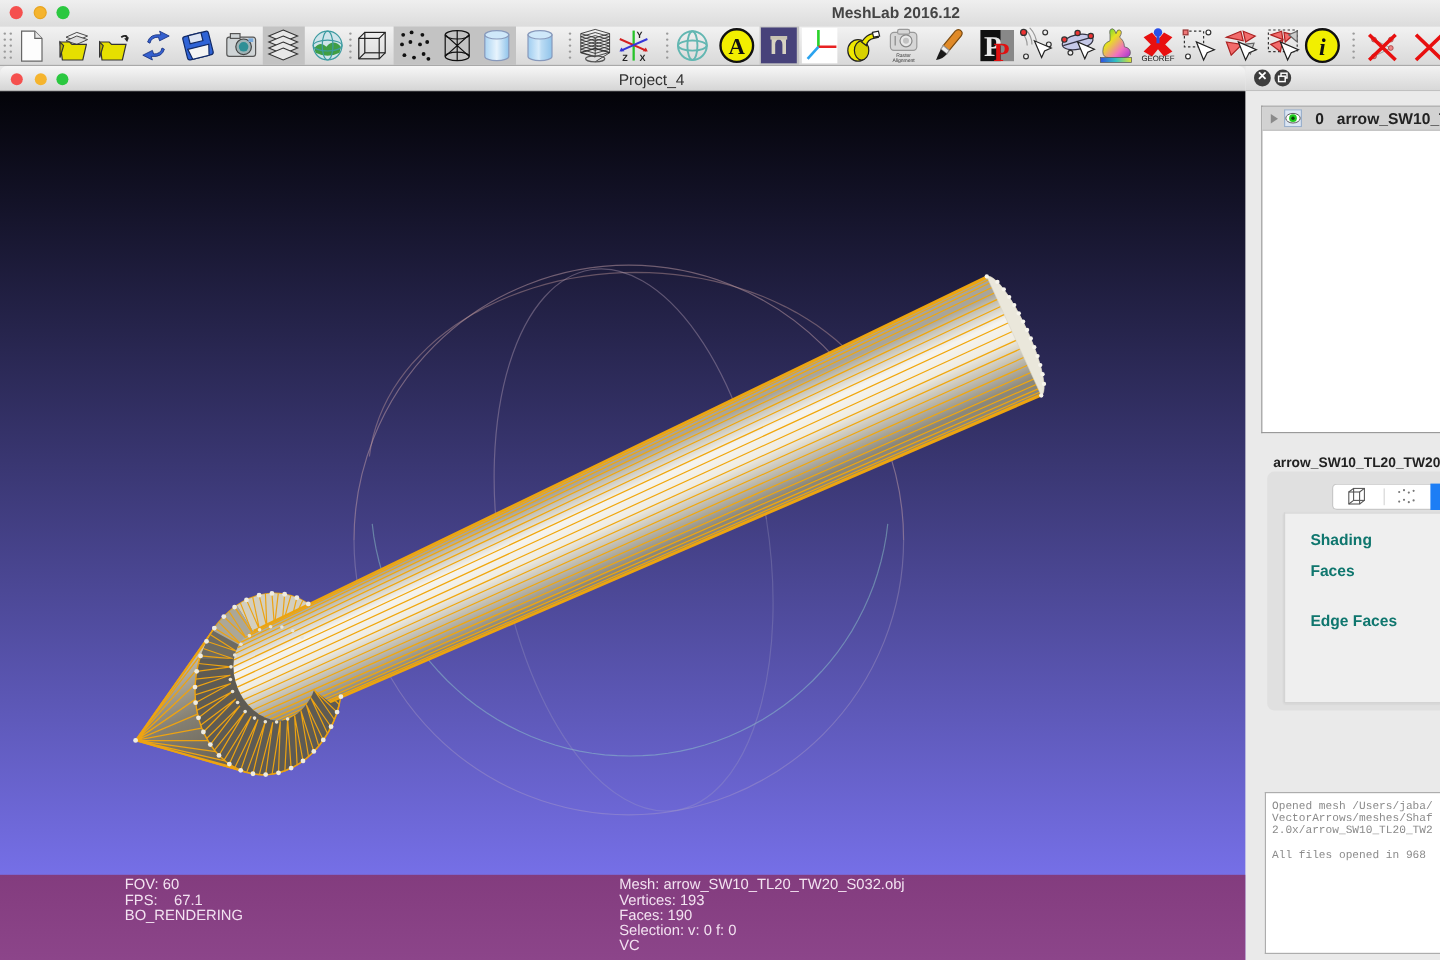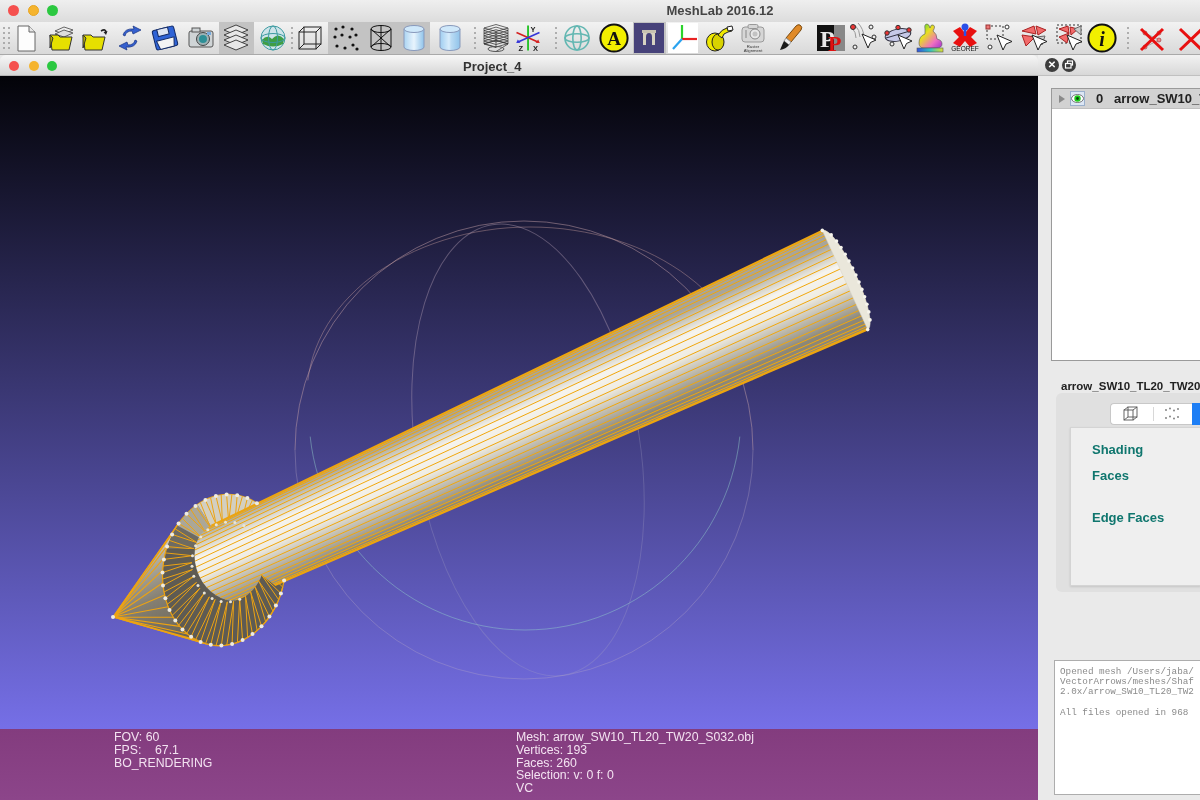--- a/index.html
+++ b/index.html
@@ -1,25 +1,25 @@
 <!DOCTYPE html>
 <html><head><meta charset="utf-8"><style>
 html,body{margin:0;padding:0;width:1200px;height:800px;overflow:hidden;font-family:"Liberation Sans",sans-serif;-webkit-font-smoothing:antialiased}
 #root{position:relative;width:1200px;height:800px;background:#e9e9e9}
 .abs{position:absolute}
 #titlebar{left:0;top:0;width:1200px;height:22px;background:linear-gradient(#efefef,#dcdcdc);border-bottom:1px solid #bdbdbd}
 .tl{position:absolute;top:5px;width:11px;height:11px;border-radius:50%}
-#title{position:absolute;top:3px;left:640px;width:160px;text-align:center;font-size:13px;font-weight:bold;color:#444;letter-spacing:0}
+#title{position:absolute;top:3px;left:640px;width:160px;text-align:right;font-size:13px;font-weight:bold;color:#444;letter-spacing:0}
 #toolbar{left:0;top:22px;width:1200px;height:32px;background:linear-gradient(#f2f2f2,#d9d9d9);border-bottom:1px solid #a9a9a9}
 .ti{position:absolute;top:1px}
 .press{position:absolute;top:0;height:32px;background:#c3c3c3}
 .tsep{position:absolute;top:0;width:2px;height:32px}
 .tsep i{position:absolute;left:0;width:2px;height:2px;background:#9a9a9a;border-radius:50%}
 #projbar{left:0;top:55px;width:1038px;height:21px;background:linear-gradient(#f7f7f7,#d6d6d6);border-radius:6px 6px 0 0;border-bottom:1px solid #b5b5b5;box-sizing:border-box}
-#ptitle{position:absolute;top:4px;left:463px;width:160px;text-align:left;font-size:13px;font-weight:bold;color:#333}
+#ptitle{position:absolute;top:4px;left:463px;width:160px;text-align:center;font-size:13px;font-weight:normal;color:#333}
 #viewport{left:0;top:76px;width:1038px;height:724px;background:linear-gradient(rgb(3,3,8),rgb(130,123,255))}
 #statusbar{position:absolute;left:0;top:653px;width:1038px;height:71px;background:linear-gradient(#833c7e,#8c458a);color:#f3e2f1;font-size:12.3px}
 .scol{position:absolute;top:2px;line-height:12.8px;white-space:pre}
 #dockhead{left:1038px;top:55px;width:162px;height:21px;background:linear-gradient(#f2f2f2,#d8d8d8);border-bottom:1px solid #c0c0c0;box-sizing:border-box}
 .dbtn{position:absolute;top:3px;width:14px;height:14px;border-radius:50%;background:#3d3d3d;color:#fff;text-align:center;font-size:10px;line-height:14px;font-weight:bold}
 #rpanel{left:1038px;top:76px;width:162px;height:724px;background:#eaeaea}
 #layerbox{position:absolute;left:13px;top:12px;width:149px;height:271px;background:#fff;border:1px solid #9a9a9a;border-right:none}
 #layerrow{position:absolute;left:0;top:0;width:100%;height:19px;background:#d2d2d2;border-bottom:1px solid #c0c0c0}
 #meshlabel{position:absolute;left:23px;top:304px;font-size:11.5px;font-weight:bold;color:#222;white-space:nowrap}
 #propbox{position:absolute;left:18px;top:317px;width:144px;height:199px;background:#e0e0e0;border-radius:6px 0 0 6px}
@@ -455,26 +455,26 @@
           <circle cx="207.8" cy="453.7" r="1.5" fill="#e9e5d7"></circle>
           <circle cx="216.3" cy="448.8" r="1.5" fill="#e9e5d7"></circle>
           <circle cx="225.5" cy="446.3" r="1.5" fill="#e9e5d7"></circle>
           <circle cx="234.9" cy="446.6" r="1.5" fill="#e9e5d7"></circle>
           <circle cx="243.9" cy="449.6" r="1.5" fill="#e9e5d7"></circle>
           <circle cx="251.7" cy="455" r="1.5" fill="#e9e5d7"></circle>
         </g>
 <circle cx="113" cy="541" r="2" fill="#efece1"></circle>
 </svg>
     <div id="statusbar">
-      <div class="scol" style="left:114px">FOV: 60
+      <div class="scol" style="left:104px">FOV: 60
 FPS:    67.1
 BO_RENDERING</div>
       <div class="scol" style="left:516px">Mesh: arrow_SW10_TL20_TW20_S032.obj
 Vertices: 193
-Faces: 260
+Faces: 190
 Selection: v: 0 f: 0
 VC</div>
     </div>
   </div>
   <div id="dockhead" class="abs">
     <span class="dbtn" style="left:7px">✕</span>
     <span class="dbtn" style="left:24px"><svg width="14" height="14" viewBox="0 0 14 14">
           <rect x="5.5" y="3" width="5" height="4" fill="none" stroke="#fff" stroke-width="1.2"></rect>
           <rect x="3.5" y="5.5" width="5.5" height="4.5" fill="#3d3d3d" stroke="#fff" stroke-width="1.2"></rect>
         </svg></span>

